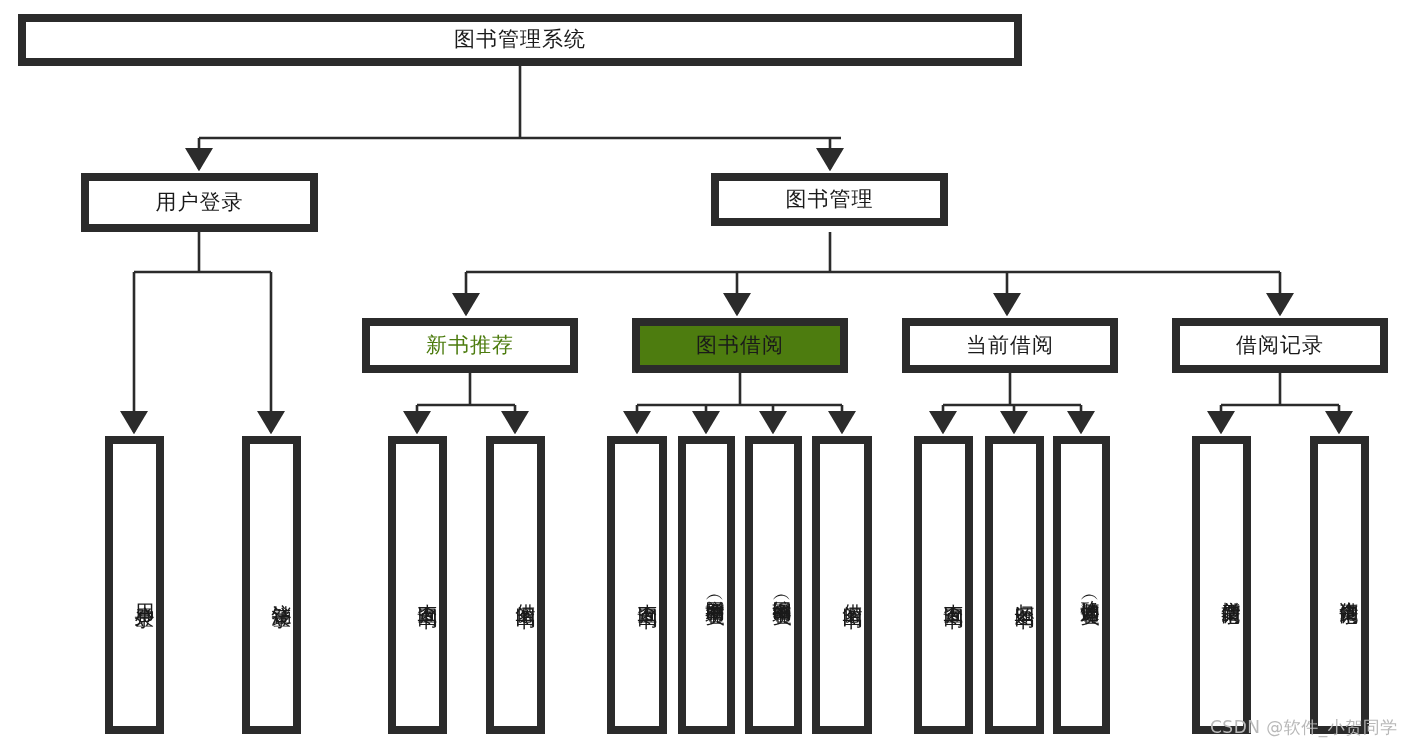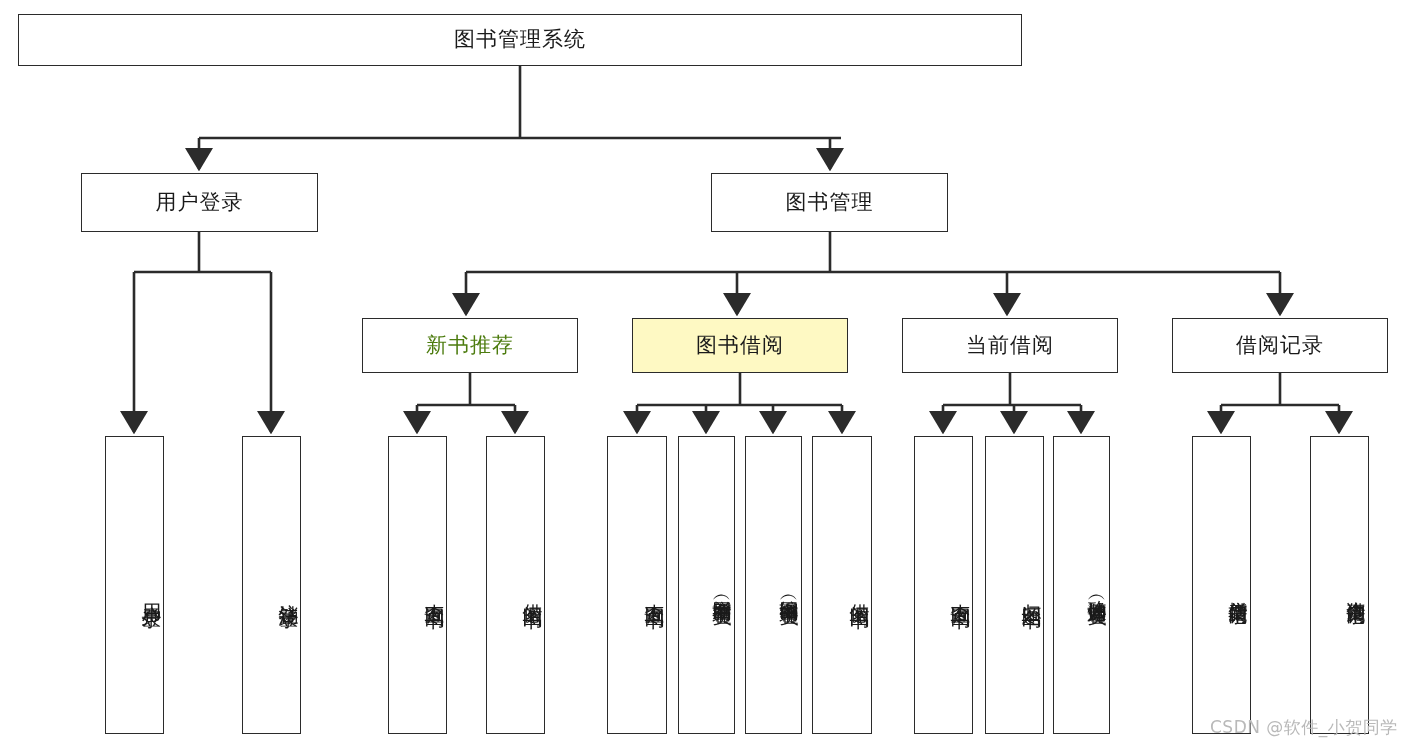--- a/index.html
+++ b/index.html
@@ -22,21 +22,21 @@
     position: absolute;
     left: 0;
     top: 0;
     width: 1405px;
     height: 747px;
     pointer-events: none;
   }
   .node {
     position: absolute;
     box-sizing: border-box;
-    border: 1px solid #a3a3a3;
+    border: 8px solid #a3a3a3;
     background: #ffffff;
     display: flex;
     align-items: center;
     justify-content: center;
     color: #1a1a1a;
     text-align: right;
   }
   .node.horiz {
     font-size: 21px;
     letter-spacing: 1px;
@@ -118,24 +118,24 @@
       <path d="M1280,373 L1280,405"></path>
       <path d="M1221,405 L1339,405"></path>
       <path d="M1221,405 L1221,432" marker-end="url(#arrow)"></path>
       <path d="M1339,405 L1339,432" marker-end="url(#arrow)"></path>
     </g>
   </svg>
 
   <div class="node horiz" style="left: 18px; top: 14px; width: 1004px; height: 52px; border-color: rgb(43, 43, 43); background: rgb(255, 255, 255); color: rgb(26, 26, 26);">图书管理系统</div>
 
   <div class="node horiz" style="left: 81px; top: 173px; width: 237px; height: 59px; border-color: rgb(43, 43, 43); background: rgb(255, 255, 255); color: rgb(26, 26, 26);">用户登录</div>
-  <div class="node horiz" style="left: 711px; top: 173px; width: 237px; height: 59px; border-color: rgb(43, 43, 43); background: rgb(255, 255, 255); color: rgb(26, 26, 26);">图书管理</div>
+  <div class="node horiz" style="left: 711px; top: 173px; width: 237px; height: 53px; border-color: rgb(43, 43, 43); background: rgb(255, 255, 255); color: rgb(26, 26, 26);">图书管理</div>
 
   <div class="node horiz" style="left: 362px; top: 318px; width: 216px; height: 55px; border-color: rgb(43, 43, 43); background: rgb(255, 255, 255); color: #4d7c0f;">新书推荐</div>
-  <div class="node horiz" style="left: 632px; top: 318px; width: 216px; height: 55px; border-color: rgb(43, 43, 43); background: #fef9c3; color: rgb(26, 26, 26);">图书借阅</div>
+  <div class="node horiz" style="left: 632px; top: 318px; width: 216px; height: 55px; border-color: rgb(43, 43, 43); background: #4d7c0f; color: rgb(26, 26, 26);">图书借阅</div>
   <div class="node horiz" style="left: 1172px; top: 318px; width: 216px; height: 55px; border-color: rgb(43, 43, 43); background: rgb(255, 255, 255); color: rgb(26, 26, 26);">借阅记录</div>
   <div class="node horiz" style="left: 902px; top: 318px; width: 216px; height: 55px; border-color: rgb(43, 43, 43); background: rgb(255, 255, 255); color: rgb(26, 26, 26);">当前借阅</div>
 
   <div class="node vert" style="left: 105px; top: 436px; width: 59px; height: 298px; border-color: rgb(43, 43, 43); background: rgb(255, 255, 255); color: rgb(26, 26, 26);">用户登录</div>
   <div class="node vert" style="left: 242px; top: 436px; width: 59px; height: 298px; border-color: rgb(43, 43, 43); background: rgb(255, 255, 255); color: rgb(26, 26, 26);">注销登录</div>
   <div class="node vert" style="left: 388px; top: 436px; width: 59px; height: 298px; border-color: rgb(43, 43, 43); background: rgb(255, 255, 255); color: rgb(26, 26, 26);">查询图书</div>
   <div class="node vert" style="left: 486px; top: 436px; width: 59px; height: 298px; border-color: rgb(43, 43, 43); background: rgb(255, 255, 255); color: rgb(26, 26, 26);">借阅图书</div>
   <div class="node vert" style="left: 607px; top: 436px; width: 60px; height: 298px; border-color: rgb(43, 43, 43); background: rgb(255, 255, 255); color: rgb(26, 26, 26);">查询图书</div>
   <div class="node vert tall" style="left: 678px; top: 436px; width: 57px; height: 298px; border-color: rgb(43, 43, 43); background: rgb(255, 255, 255); color: rgb(26, 26, 26);">新增图书（管理员）</div>
   <div class="node vert tall" style="left: 745px; top: 436px; width: 57px; height: 298px; border-color: rgb(43, 43, 43); background: rgb(255, 255, 255); color: rgb(26, 26, 26);">编辑图书（管理员）</div>

